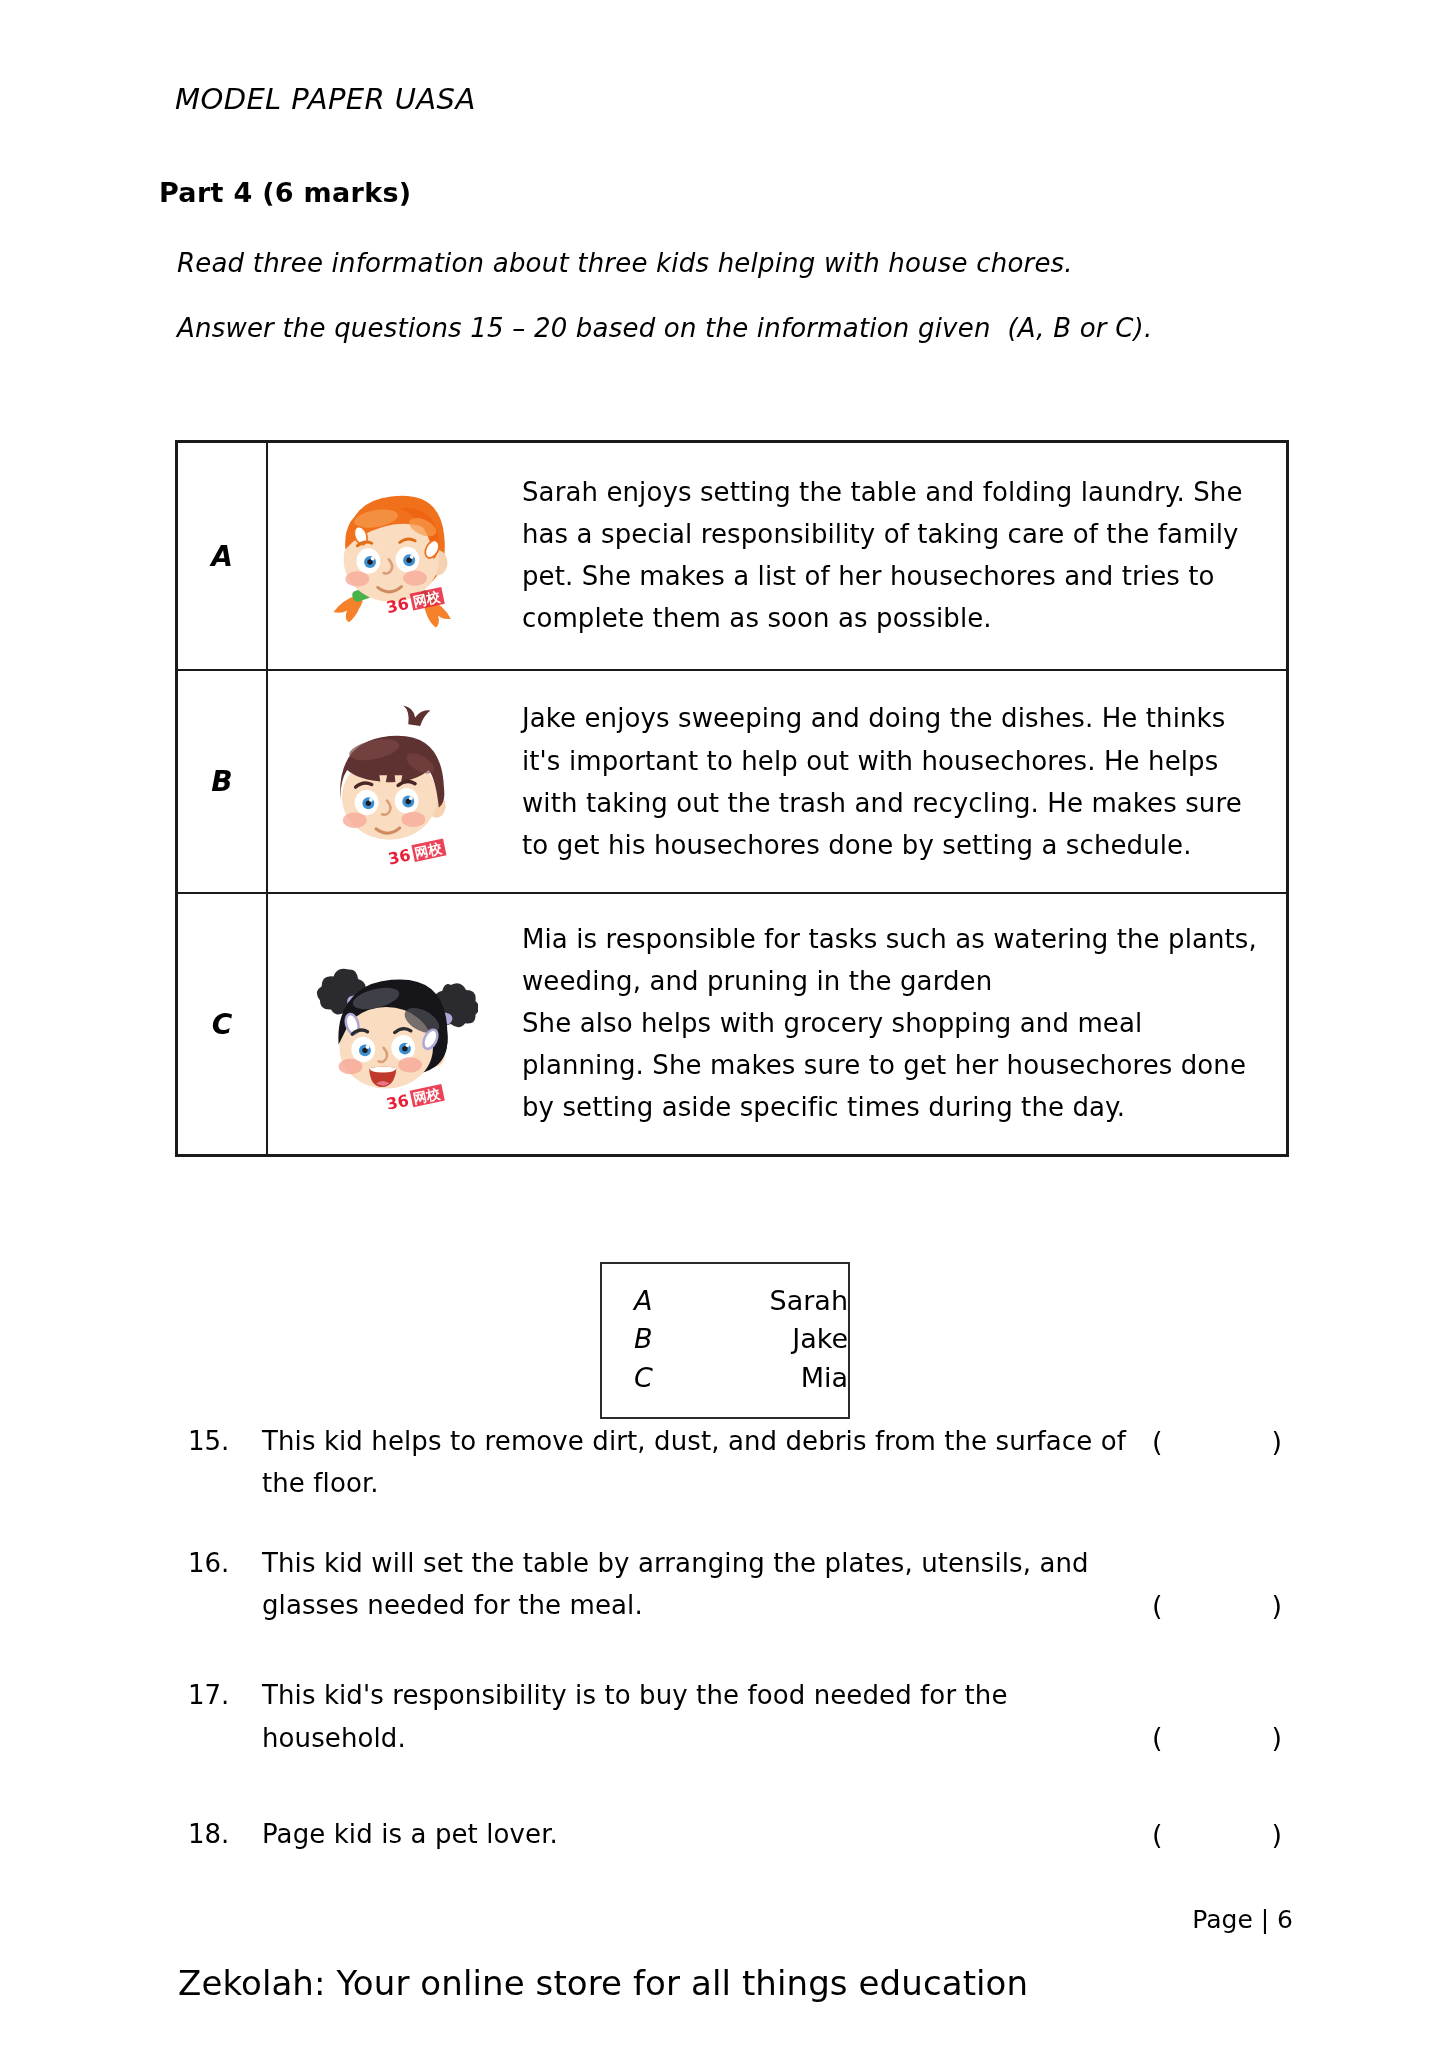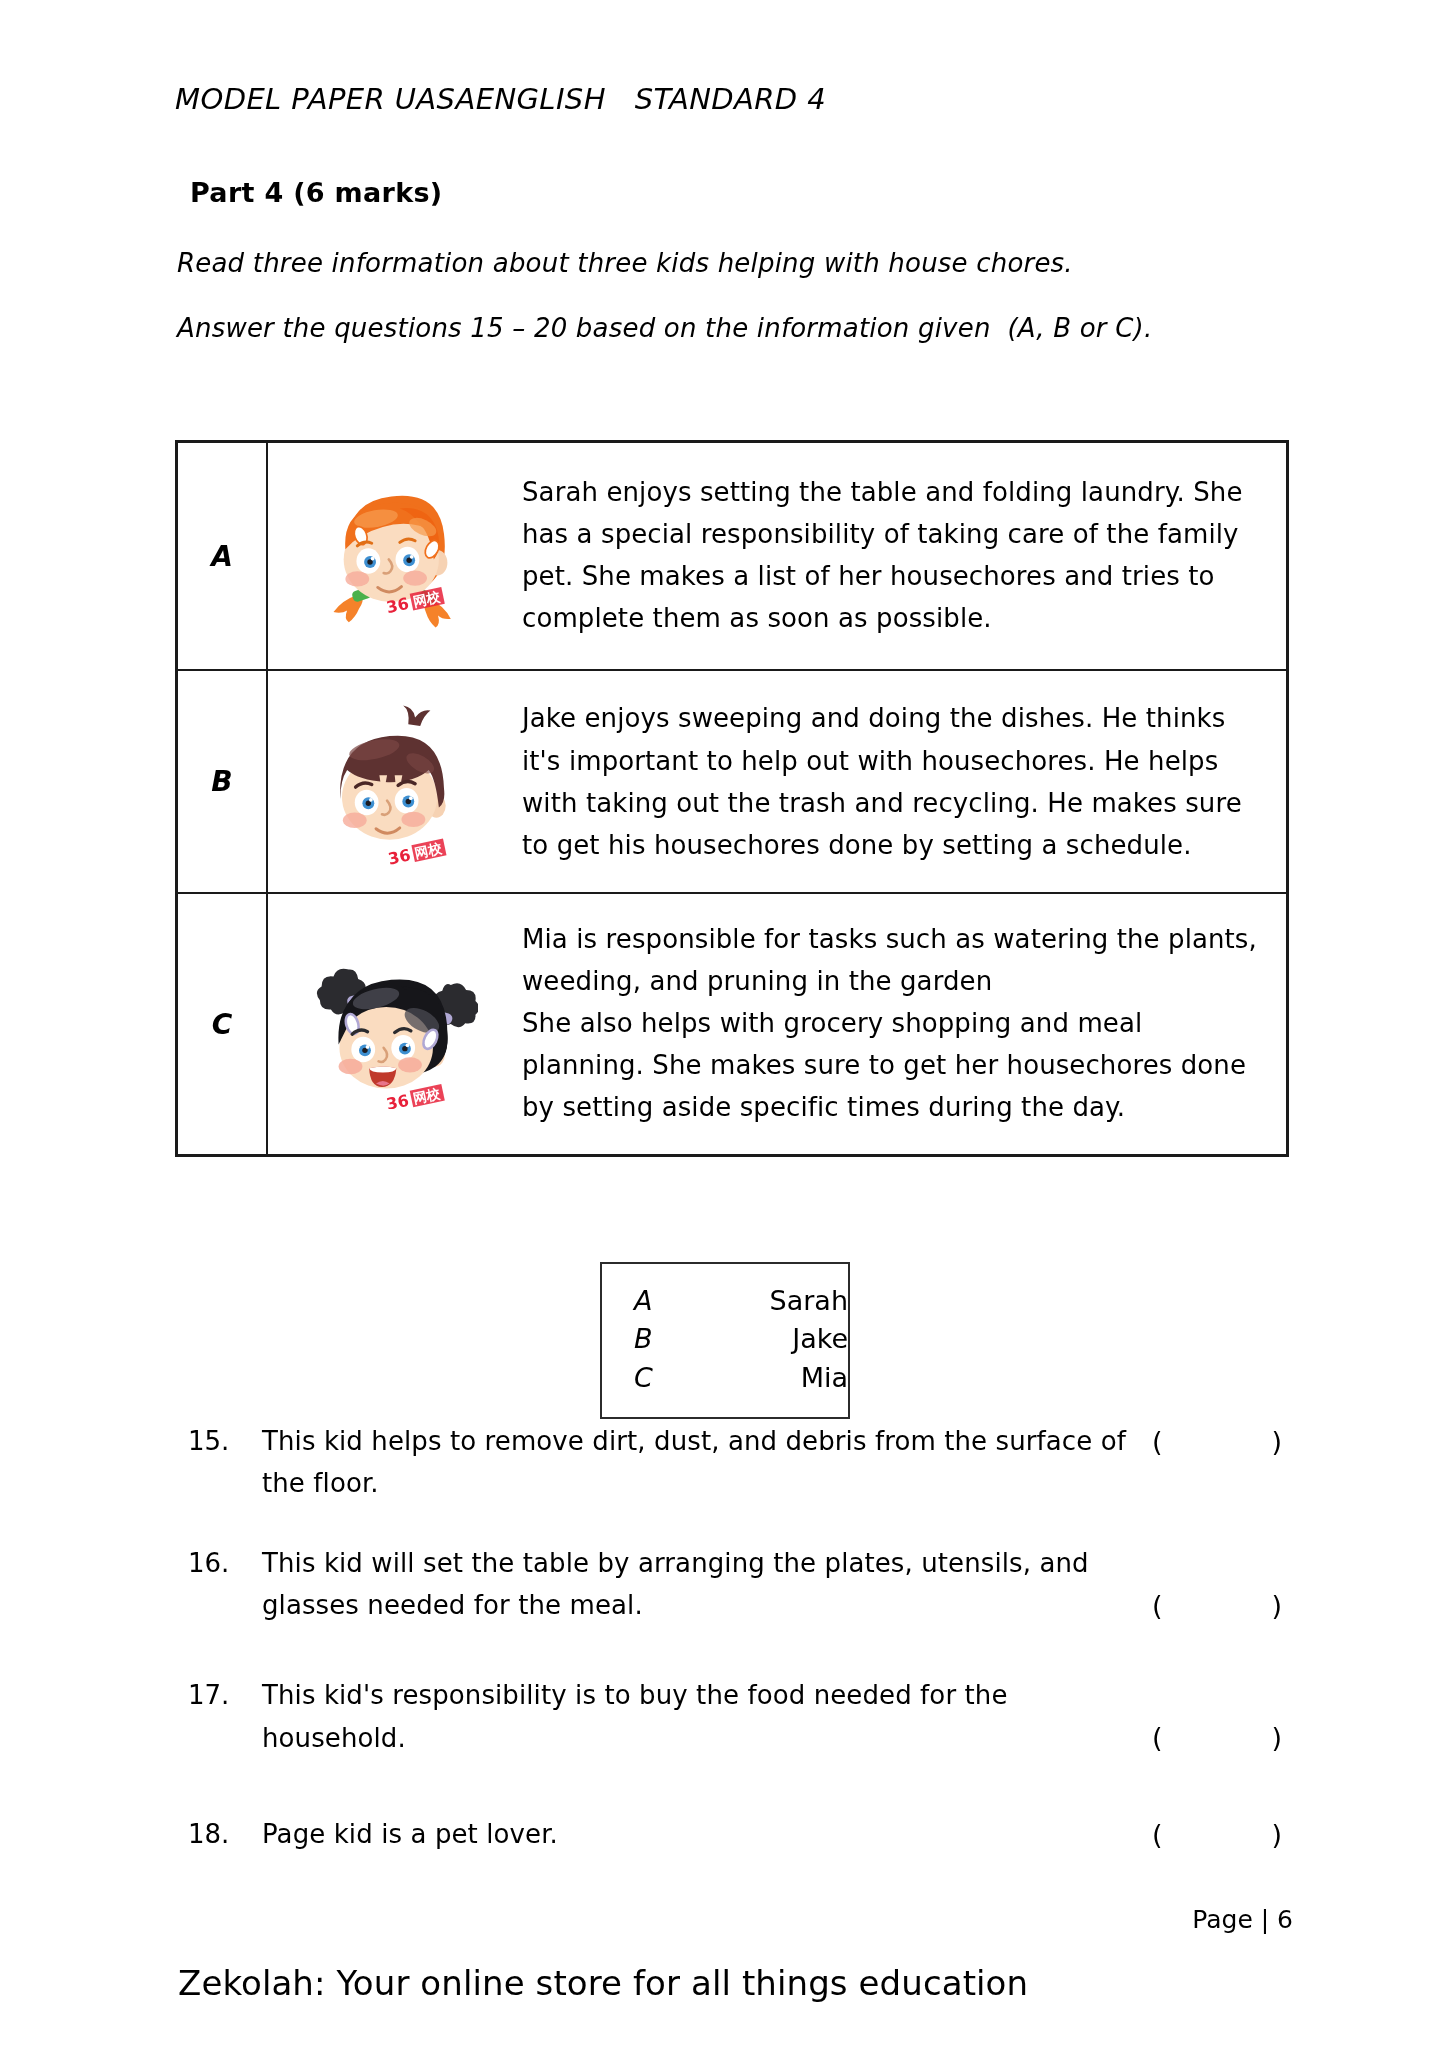--- a/index.html
+++ b/index.html
@@ -42,21 +42,21 @@
     font-size: 29px;
     letter-spacing: 0.4px;
     white-space: pre;
   }
   .header-right { margin-right: 130px; }
 
   
   .part-title {
     position: absolute;
     top: 177px;
-    left: 190px;
+    left: 159px;
     font-size: 27px;
     font-weight: bold;
     letter-spacing: 0.3px;
   }
   .instruction {
     position: absolute;
     left: 177px;
     font-style: italic;
     font-size: 26px;
     letter-spacing: 0.2px;
@@ -196,21 +196,20 @@
     letter-spacing: 0.1px;
   }
 </style>
 </head>
 <body>
 
 <div class="page">
 
   <div class="header">
     <div class="header-left">MODEL PAPER UASA</div>
-    <div class="header-right">ENGLISH   STANDARD 4</div>
   </div>
 
   <div class="part-title">Part 4 (6 marks)</div>
 
   <div class="instruction instruction-1">Read three information about three kids helping with house chores.</div>
 
   <div class="instruction instruction-2">Answer the questions 15 – 20 based on the information given  (A, B or C).</div>
 
   <div class="info-table">
 

